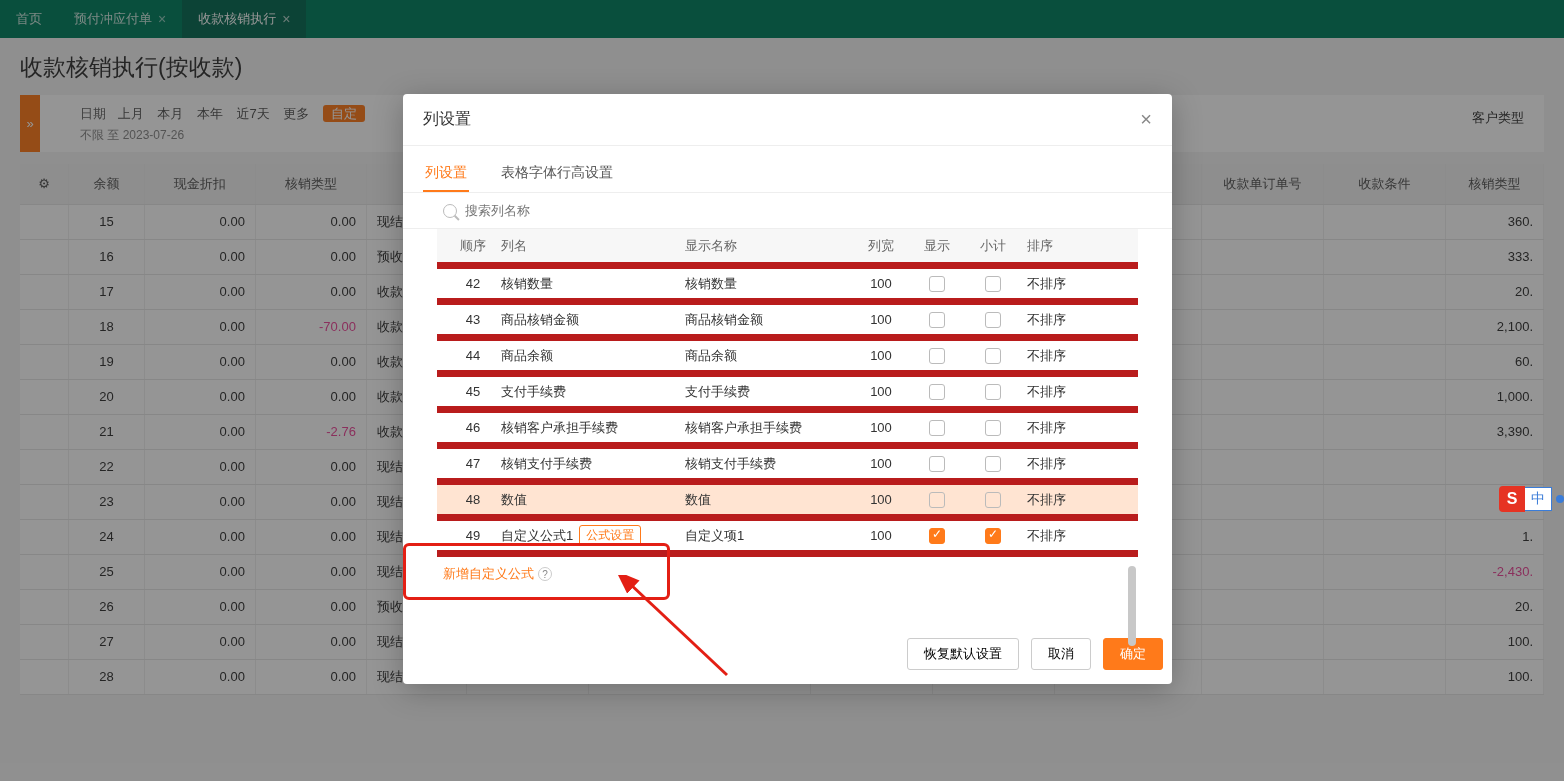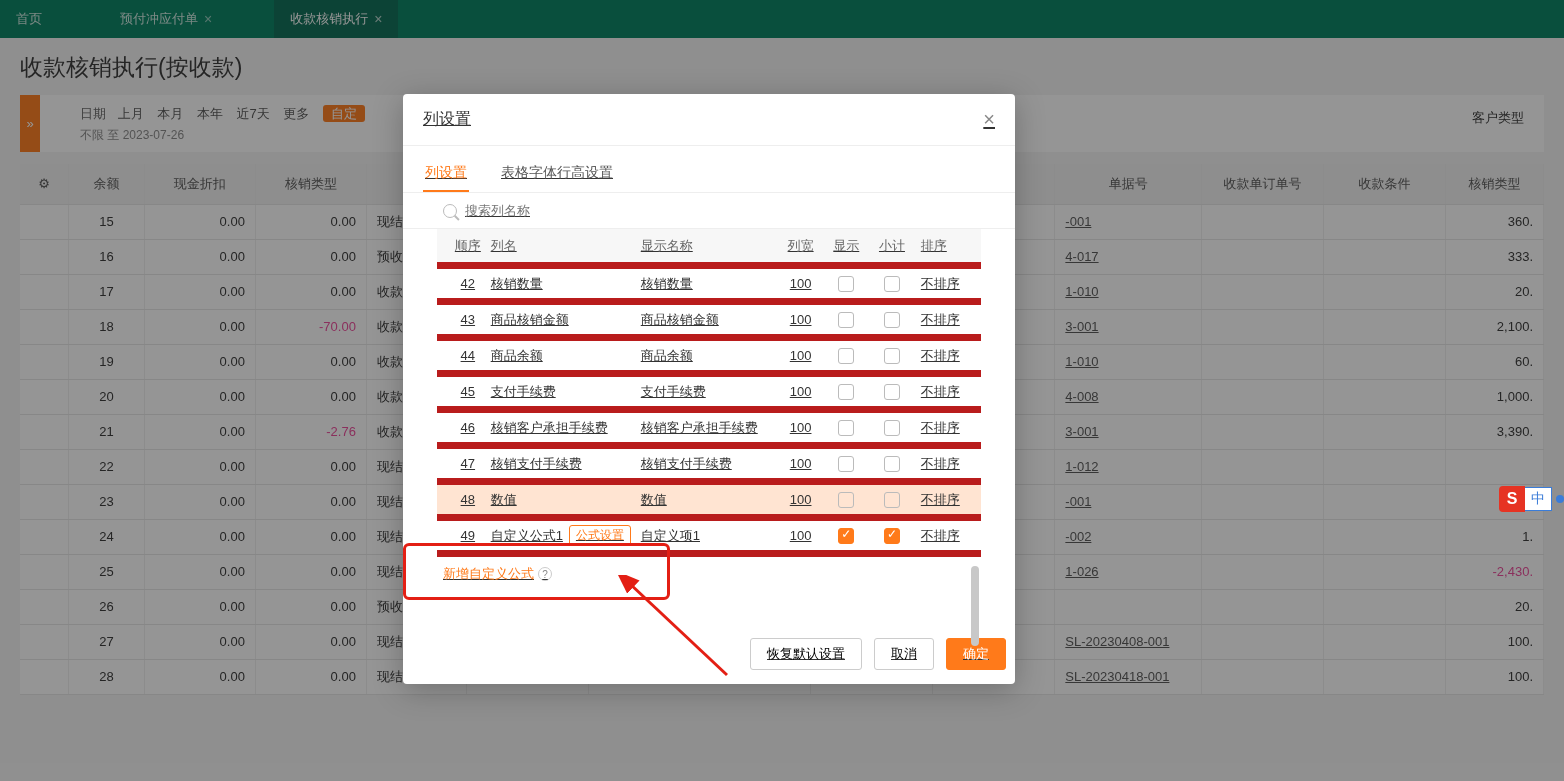--- a/index.html
+++ b/index.html
@@ -1,19 +1,19 @@
 <!DOCTYPE html>
 <html><head>
 <meta charset="utf-8">
 <style>
 * { margin: 0; padding: 0; box-sizing: border-box; }
 body { font-family: "Microsoft YaHei", sans-serif; font-size: 13px; color: #333; background: #f5f5f5; position: relative; width: 1564px; height: 781px; overflow: hidden; }
 
 
-.top-nav { background: #008060; height: 38px; display: flex; align-items: stretch; gap: 46px; }
+.top-nav { background: #008060; height: 38px; display: flex; align-items: stretch; }
 .top-nav .tab { padding: 0 16px; display: flex; align-items: center; color: #cfe8e0; cursor: pointer; gap: 6px; }
 .top-nav .tab.active { background: #066a52; color: #fff; }
 .top-nav .tab .close { font-size: 14px; opacity: 0.7; }
 
 
 .page { padding: 14px 20px 0 20px; }
 .page-title { font-size: 23px; color: #333; margin-bottom: 12px; font-weight: 500; }
 
 
 .filter-bar { background: #fff; padding: 10px 16px 8px 16px; display: flex; align-items: flex-start; gap: 14px; position: relative; }
@@ -37,21 +37,21 @@
 .grid .link { color: #555; text-decoration: underline; }
 .grid-footer { background: #fff3e3; padding: 10px; text-align: right; font-weight: 600; color: #333; border-top: 1px solid #eee; }
 
 
 .gear-cell { width: 44px; }
 
 
 .overlay { position: absolute; inset: 0; background: rgba(20,20,20,0.45); }
 
 
-.modal { position: absolute; left: 403px; top: 94px; width: 612px; height: 590px; background: #fff; border-radius: 4px; box-shadow: 0 6px 30px rgba(0,0,0,.25); display: flex; flex-direction: column; text-decoration: underline; }
+.modal { position: absolute; left: 403px; top: 94px; width: 769px; height: 590px; background: #fff; border-radius: 4px; box-shadow: 0 6px 30px rgba(0,0,0,.25); display: flex; flex-direction: column; }
 .modal-head { padding: 14px 20px; border-bottom: 1px solid #eee; display: flex; justify-content: space-between; align-items: center; }
 .modal-title { font-size: 16px; color: #333; }
 .modal-close { font-size: 20px; color: #888; cursor: pointer; }
 .modal-tabs { padding: 10px 20px 0 20px; display: flex; gap: 30px; border-bottom: 1px solid #eee; }
 .modal-tabs .mtab { padding: 8px 2px; cursor: pointer; color: #555; font-size: 14px; }
 .modal-tabs .mtab.active { color: #ff7a1a; border-bottom: 2px solid #ff7a1a; }
 .modal-search { padding: 10px 40px; display: flex; align-items: center; gap: 8px; color: #999; border-bottom: 1px solid #eee; }
 .modal-search input { border: none; outline: none; flex: 1; font-size: 13px; }
 
 .modal-grid-head, .modal-row { display: flex; align-items: center; padding: 0 8px; border-bottom: 7px solid #b91c1c; font-size: 13px; }

